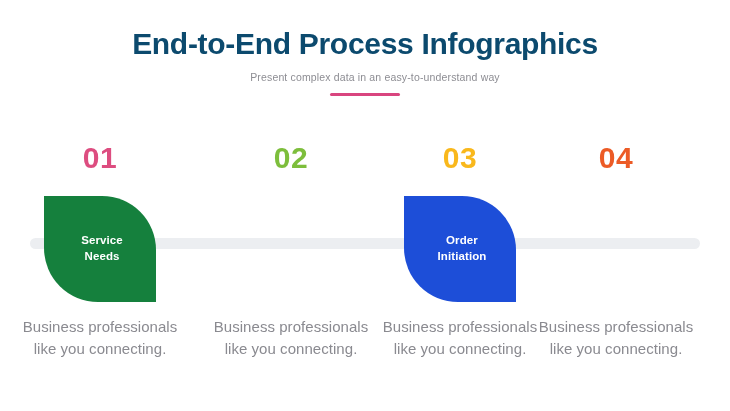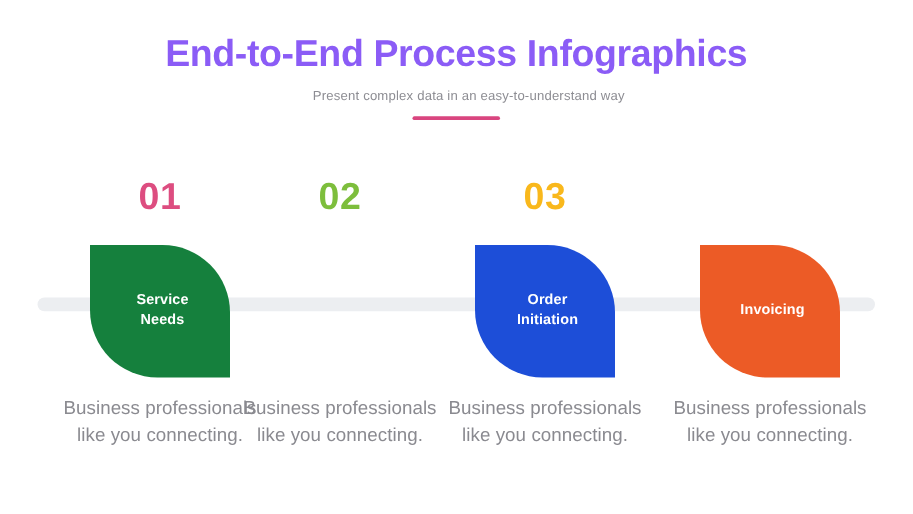--- a/index.html
+++ b/index.html
@@ -77,23 +77,23 @@
     width: 730px;
     height: 411px;
     z-index: 2;
   }
   .step {
     position: absolute;
     top: 0;
     width: 168px;
     height: 411px;
   }
-  .step-1 { left: 44px; }
-  .step-2 { left: 188px; }
-  .step-3 { left: 352px; }
+  .step-1 { left: 16px; }
+  .step-2 { left: 207px; }
+  .step-3 { left: 376px; }
   .step-4 { left: 532px; }
 
   .step-number {
     position: absolute;
     top: 143px;
     left: 0;
     width: 112px;
     margin-left: 28px;
     text-align: center;
     font-size: 30px;
@@ -137,21 +137,21 @@
     white-space: pre-line;
     letter-spacing: 0.05px;
   }
 </style>
 </head>
 <body style="background: rgb(255, 255, 255);">
 
 <div class="slide" style="background: rgb(255, 255, 255);">
 
   <div class="header">
-    <h1 class="title" style="color: #8b5cf6;">End-to-End Process Infographics</h1>
+    <h1 class="title" style="color: #0c4a6e;">End-to-End Process Infographics</h1>
     <p class="subtitle" style="color: rgb(141, 141, 147); margin-left: 20px;">Present complex data in an easy-to-understand way</p>
     <div class="divider-wrap">
       <div class="divider" style="background: rgb(217, 69, 127);"></div>
     </div>
   </div>
 
   <div class="connector" style="background: rgb(236, 238, 241);"></div>
 
   <div class="steps">
 
@@ -175,21 +175,19 @@
       <div class="step-number" style="color: rgb(249, 184, 28);">03</div>
       <div class="petal" style="background: #1d4ed8;">
         <span class="petal-label">Order
 Initiation</span>
       </div>
       <div class="step-caption">Business professionals
 like you connecting.</div>
     </div>
 
     <div class="step step-4">
-      <div class="petal" style="background: rgb(236, 91, 38);">
-        <span class="petal-label">Invoicing</span>
-      </div>
+      <div class="step-number" style="color: rgb(236, 91, 38);">04</div>
       <div class="step-caption">Business professionals
 like you connecting.</div>
     </div>
 
   </div>
 </div>
 
 </body></html>

